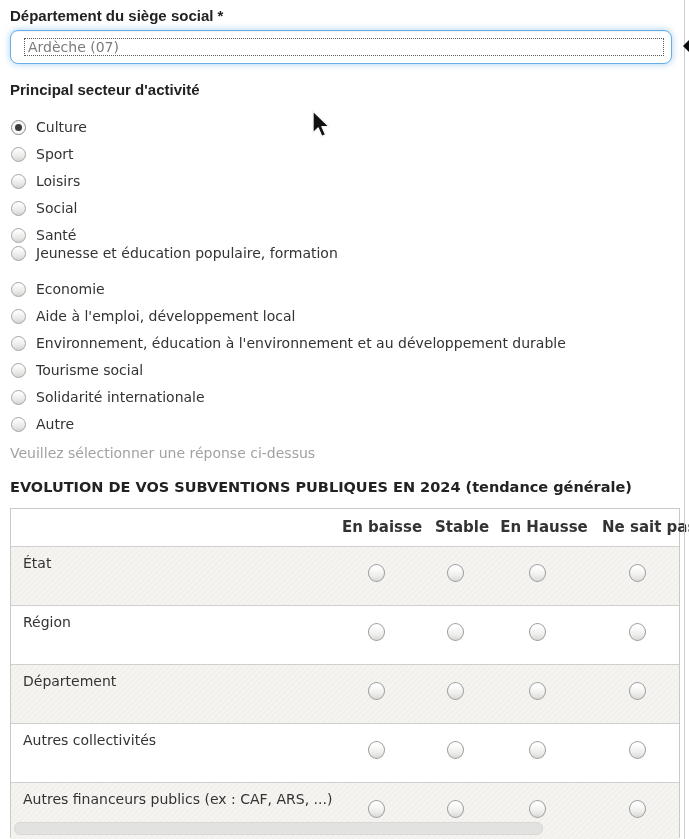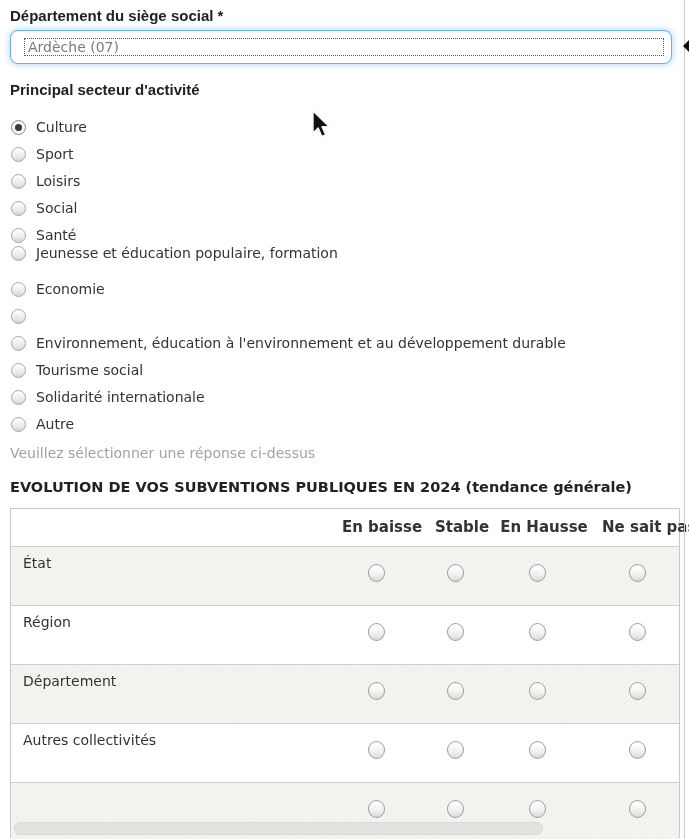--- a/index.html
+++ b/index.html
@@ -154,20 +154,21 @@
     <div class="radio-item" style="top: 242px;">
       <span class="radio"></span>
       <span class="radio-label">Jeunesse et éducation populaire, formation</span>
     </div>
     <div class="radio-item" style="top: 278px;">
       <span class="radio"></span>
       <span class="radio-label">Economie</span>
     </div>
     <div class="radio-item" style="top: 305px;">
       <span class="radio"></span>
+      <span class="radio-label">Aide à l'emploi, développement local</span>
     </div>
     <div class="radio-item" style="top: 332px;">
       <span class="radio"></span>
       <span class="radio-label">Environnement, éducation à l'environnement et au développement durable</span>
     </div>
     <div class="radio-item" style="top: 359px;">
       <span class="radio"></span>
       <span class="radio-label">Tourisme social</span>
     </div>
     <div class="radio-item" style="top: 386px;">
@@ -214,20 +215,21 @@
         <span class="cell-radio" style="left: 618px;"></span>
       </div>
       <div class="trow" style="top: 214px;">
         <span class="row-label">Autres collectivités</span>
         <span class="cell-radio" style="left: 357px;"></span>
         <span class="cell-radio" style="left: 436px;"></span>
         <span class="cell-radio" style="left: 518px;"></span>
         <span class="cell-radio" style="left: 618px;"></span>
       </div>
       <div class="trow stripe" style="top: 273px;">
+        <span class="row-label">Autres financeurs publics (ex : CAF, ARS, ...)</span>
         <span class="cell-radio" style="left: 357px;"></span>
         <span class="cell-radio" style="left: 436px;"></span>
         <span class="cell-radio" style="left: 518px;"></span>
         <span class="cell-radio" style="left: 618px;"></span>
       </div>
     </div>
   <div class="hscroll-thumb"></div>
 </div>
 
 <div class="edge-line"></div>

